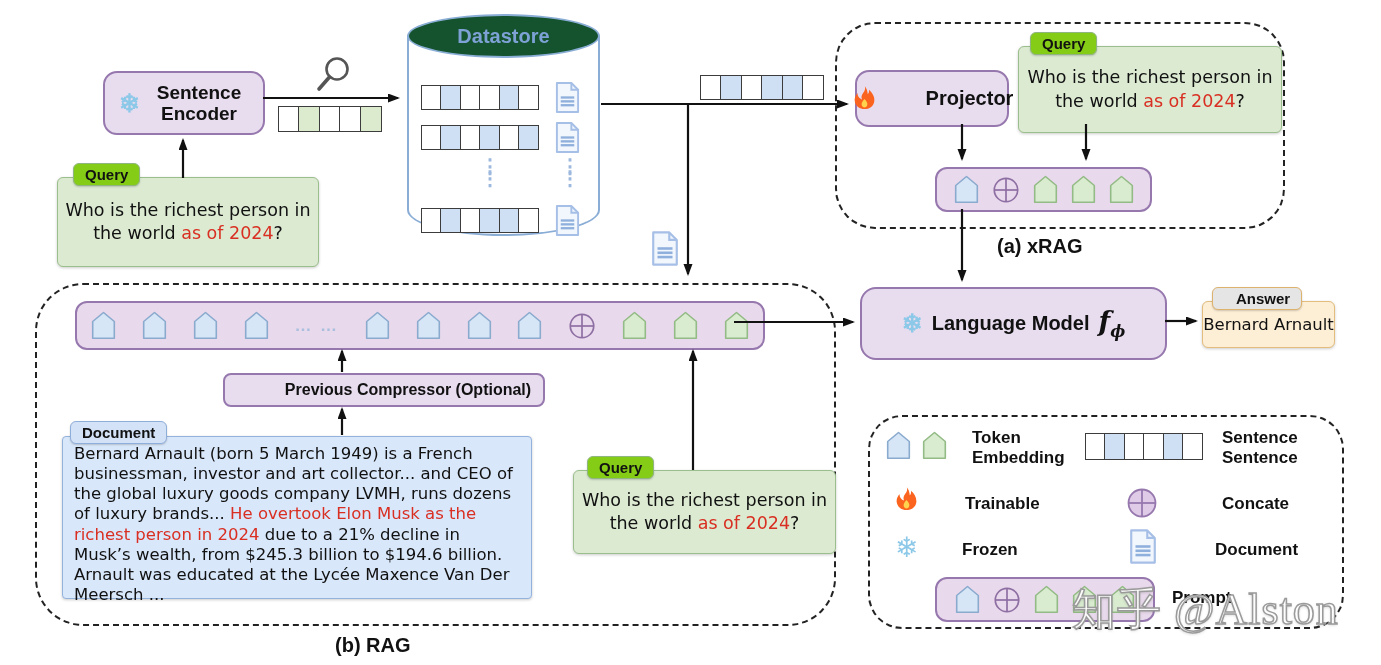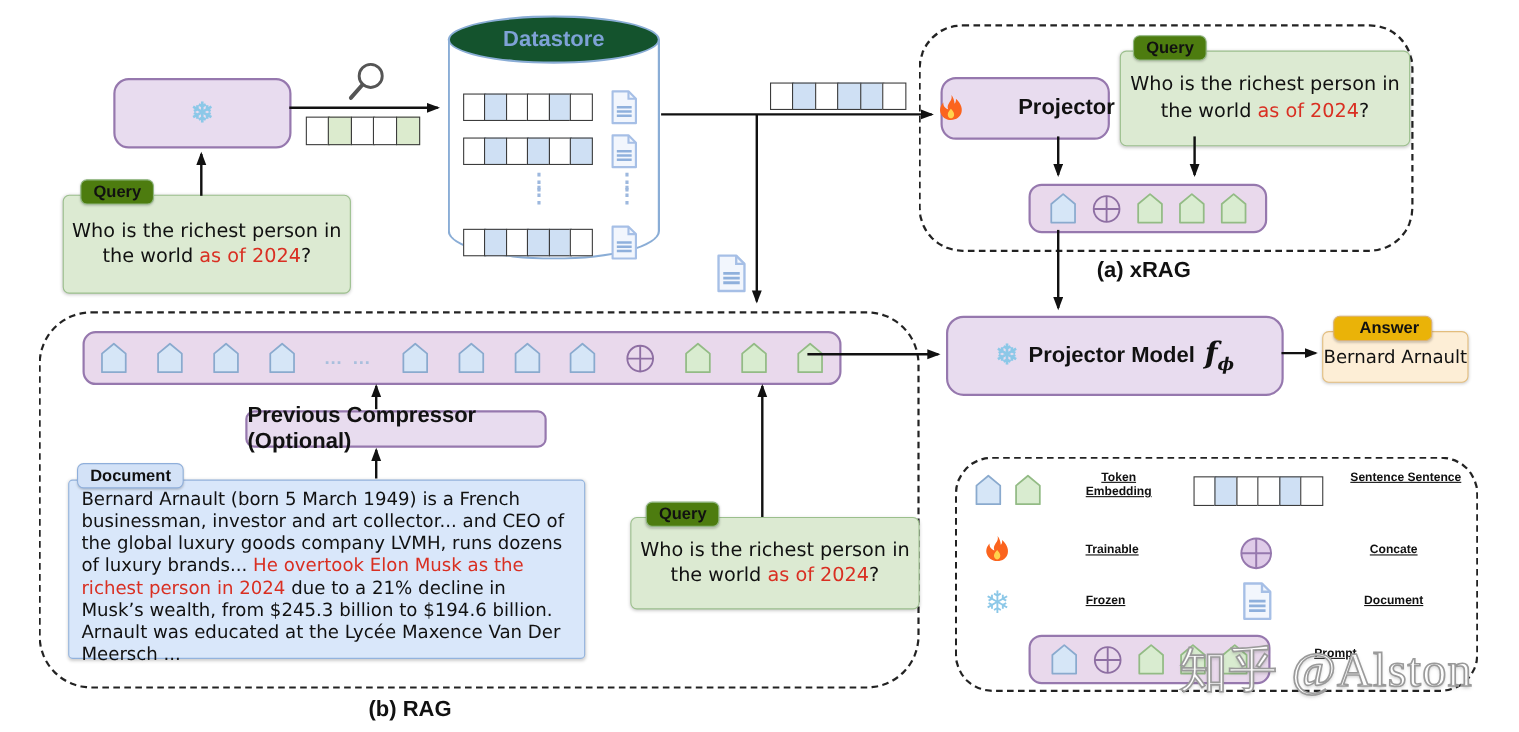--- a/index.html
+++ b/index.html
@@ -12,26 +12,26 @@
   
   .pill{position:absolute;background:#e9d9ec;border:2.5px solid #9678ae;border-radius:12px;
         display:flex;align-items:center;}
   .pill .tok{display:flex;align-items:center;}
   .tok-dots{color:#a9bfdd;font-weight:bold;font-size:17px;letter-spacing:2px;white-space:nowrap;}
   
   .tab{position:absolute;z-index:4;font-weight:bold;font-size:15px;padding:2px 11px;border-radius:6px;
        box-shadow:0 1px 2px rgba(0,0,0,.18);white-space:nowrap;}
   .note{position:absolute;z-index:3;border-radius:6px;box-shadow:0 1px 3px rgba(0,0,0,.2);
         font-family:"DejaVu Sans",sans-serif;}
-  .q-tab{background:#4d7c0f;border:1.5px solid #8fb680;}
+  .q-tab{background:#84cc16;border:1.5px solid #8fb680;}
   .q-body{background:#dcead2;border:1.5px solid #9bbf8c;display:flex;align-items:center;justify-content:flex-end;
           text-align:center;font-size:17.5px;line-height:1.32;padding:4px 6px;}
   .d-tab{background:#d3e2f7;border:1.5px solid #8fafdb;}
   .d-body{background:#d9e7fa;border:1.5px solid #93b3dd;font-size:16.5px;line-height:1.22;padding:7px 11px;border-radius:4px;}
-  .a-tab{background:#eab308;border:1.5px solid #ddb26d;padding-left:23px;}
+  .a-tab{background:#e5e5e5;border:1.5px solid #ddb26d;padding-left:23px;}
   .a-body{background:#fdeed6;border:1.5px solid #e3bd7d;display:flex;align-items:center;justify-content:center;
           font-size:16.5px;}
   .red{color:#d92f22;}
   
   .dashed{position:absolute;border:2.3px dashed #222;background:transparent;z-index:1;}
   .caption{position:absolute;font-weight:bold;font-size:20px;z-index:3;}
   
   .cells{position:absolute;display:flex;z-index:3;}
   .cell{border:1.6px solid #3c3c3c;margin-left:-1.6px;background:#fff;}
   .cell:first-child{margin-left:0;}
@@ -44,38 +44,39 @@
   
   .cyl-top{position:absolute;left:407px;top:14px;width:193px;height:44px;border:2.4px solid #8aadd6;
            border-radius:50%;background:#14532d;z-index:3;box-sizing:border-box;
            display:flex;align-items:center;justify-content:center;}
   .cyl-body{position:absolute;left:407px;top:36px;width:193px;height:200px;border:2.4px solid #8aadd6;border-top:none;
             border-radius:0 0 96px 96px / 0 0 26px 26px;background:#fff;z-index:2;box-sizing:border-box;}
   .ds-title{color:#7ea2d6;font-weight:bold;font-size:20px;}
   .vdots{position:absolute;color:#9db8de;font-weight:bold;font-size:20px;line-height:.62;z-index:3;
          white-space:pre;text-align:center;}
   .snow{color:#8cc8e8;font-size:25px;line-height:1;}
-  .legend-label{position:absolute;font-weight:bold;font-size:11px;text-align:center;line-height:1.18;z-index:3;text-decoration:underline;}
+  .legend-label{position:absolute;font-weight:bold;font-size:17px;text-align:left;line-height:1.18;z-index:3;}
   .wm{position:absolute;z-index:9;font-size:44px;letter-spacing:1px;color:rgba(255,255,255,.95);
       -webkit-text-stroke:1.5px #9a9a9a;text-shadow:0 1px 3px rgba(90,90,90,.35);font-family:Liberation Serif, serif;}
   svg.icon{display:block;}
   .lmfn{font-family:"DejaVu Serif",serif;font-style:italic;font-size:27px;font-weight:bold;}
   .lmfn sub{font-size:16px;}
 </style>
 </head>
 <body>
 
 <div class="stage">
 
   <div class="dashed" style="left:835px;top:22px;width:446px;height:203px;border-radius:40px;"></div>
   <div class="dashed" style="left:35px;top:283px;width:797px;height:339px;border-radius:48px;"></div>
   <div class="dashed" style="left:868px;top:415px;width:472px;height:210px;border-radius:34px;"></div>
 
   <div class="pbox" style="left:103px;top:71px;width:158px;height:60px;font-size:19px;line-height:1.12;text-align:center;">
     <span class="snow">❄</span>
+    <span style="max-width:100px;">Sentence Encoder</span>
   </div>
 
   <div class="tab q-tab" style="left:73px;top:163px;">Query</div>
   <div class="note q-body" style="left:57px;top:177px;width:248px;height:80px;">
     <span><span>Who is the richest person in the world </span><span class="red">as of 2024</span><span>?</span></span>
   </div>
 
   <div class="abs" style="left:312px;top:55px;z-index:3;">
     <svg class="icon" width="40" height="42" viewBox="0 0 40 42">
       <circle cx="25" cy="14" r="10.5" fill="none" stroke="#555" stroke-width="2.6"></circle>
@@ -217,21 +218,21 @@
         <svg class="icon" width="25" height="29" viewBox="0 0 25 29">
           <polygon points="12.5,1.5 23.3,10.5 23.3,27.3 1.7,27.3 1.7,10.5" fill="#d9ecd0" stroke="#93bb85" stroke-width="1.6" stroke-linejoin="round"></polygon>
         </svg>
       </span>
     </div>
 
   <div class="caption" style="left:997px;top:235px;">(a) xRAG</div>
 
   <div class="pbox" style="left:860px;top:287px;width:303px;height:69px;font-size:20px;border-radius:16px;z-index:3;">
     <span class="snow">❄</span>
-    <span>Projector Model</span>
+    <span>Language Model</span>
     <span class="lmfn"><span>f</span><sub>ϕ</sub></span>
   </div>
 
   <div class="tab a-tab" style="left:1212px;top:287px;">Answer</div>
   <div class="note a-body" style="left:1202px;top:301px;width:131px;height:45px;">
     <span>Bernard Arnault</span>
   </div>
 
   <div class="pill" style="left:75px;top:301px;width:658px;height:45px;justify-content:space-between;padding:0 14px;z-index:3;">
       <span class="tok">
@@ -292,21 +293,21 @@
           <polygon points="12.5,1.5 23.3,10.5 23.3,27.3 1.7,27.3 1.7,10.5" fill="#d9ecd0" stroke="#93bb85" stroke-width="1.6" stroke-linejoin="round"></polygon>
         </svg>
       </span>
       <span class="tok">
         <svg class="icon" width="25" height="29" viewBox="0 0 25 29">
           <polygon points="12.5,1.5 23.3,10.5 23.3,27.3 1.7,27.3 1.7,10.5" fill="#d9ecd0" stroke="#93bb85" stroke-width="1.6" stroke-linejoin="round"></polygon>
         </svg>
       </span>
     </div>
 
-  <div class="pbox" style="left:223px;top:373px;width:270px;height:30px;font-size:20px;border-radius:8px;z-index:3;">
+  <div class="pbox" style="left:223px;top:373px;width:270px;height:30px;font-size:16px;border-radius:8px;z-index:3;padding-left:48px;">
     <span>Previous Compressor (Optional)</span>
   </div>
 
   <div class="tab d-tab" style="left:70px;top:421px;">Document</div>
   <div class="note d-body" style="left:62px;top:436px;width:446px;height:147px;">
     <span><span>Bernard Arnault (born 5 March 1949) is a French businessman, investor and art collector... and CEO of the global luxury goods company LVMH, runs dozens of luxury brands... </span><span class="red">He overtook Elon Musk as the richest person in 2024</span><span> due to a 21% decline in Musk’s wealth, from $245.3 billion to $194.6 billion. Arnault was educated at the Lycée Maxence Van Der Meersch ...</span></span>
   </div>
 
   <div class="tab q-tab" style="left:587px;top:456px;">Query</div>
   <div class="note q-body" style="left:573px;top:470px;width:249px;height:74px;">

